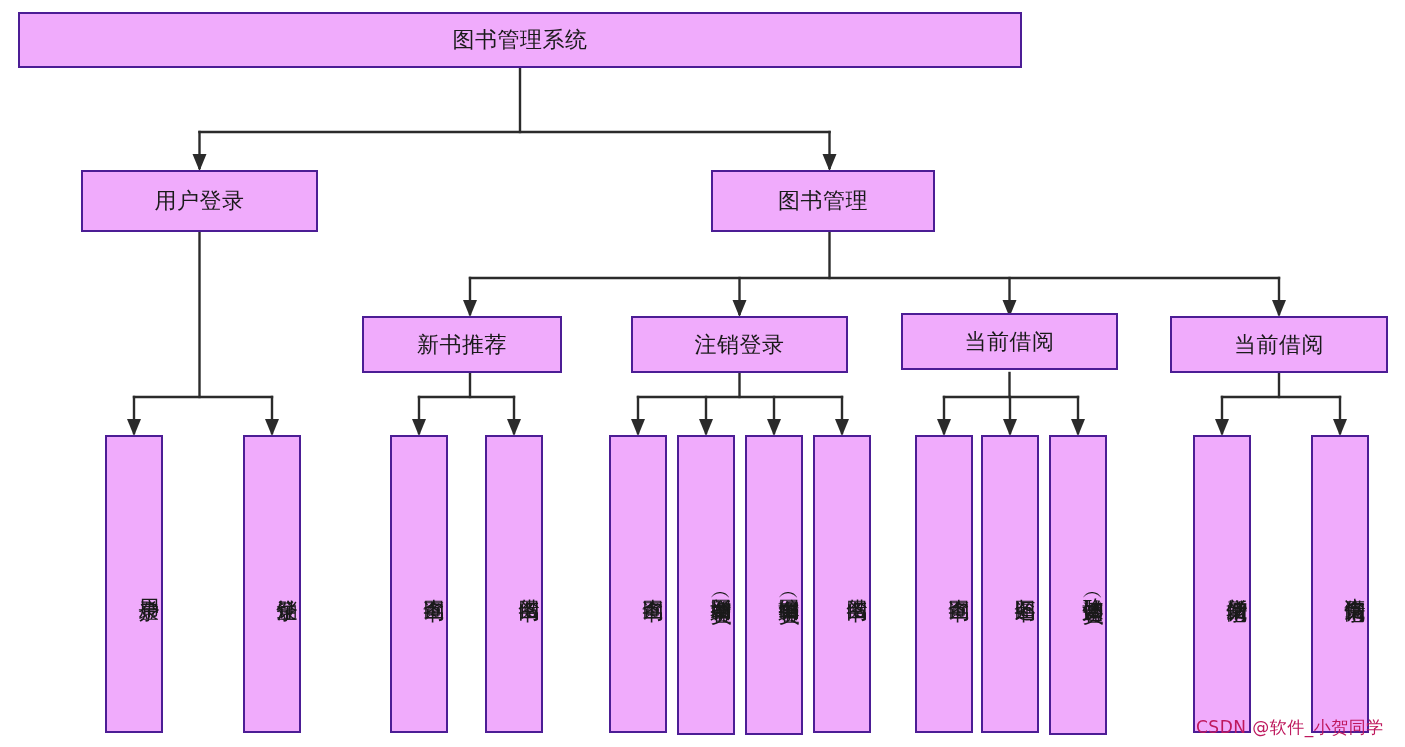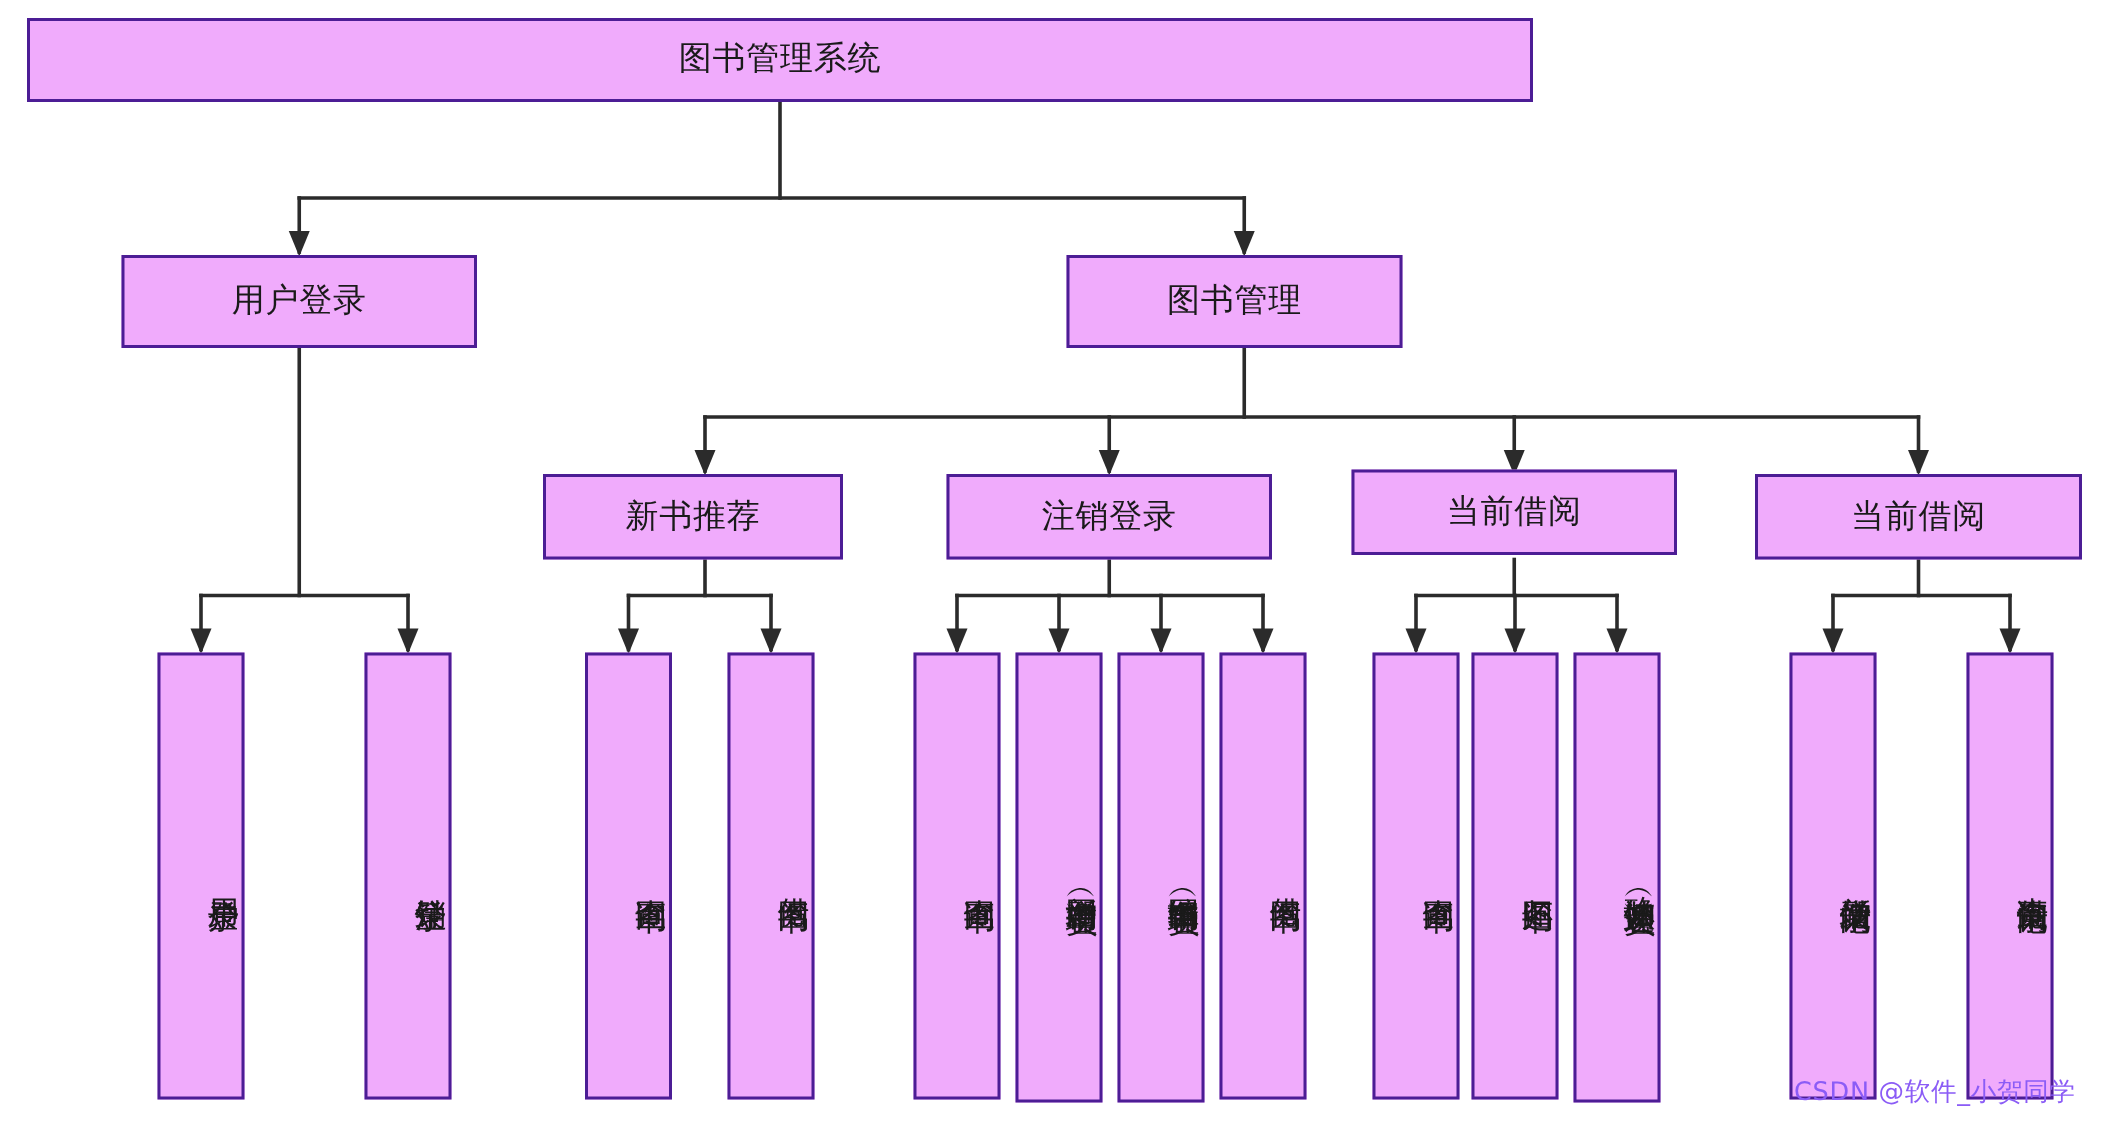--- a/index.html
+++ b/index.html
@@ -50,21 +50,21 @@
   }
   .node.vert .vtext {
     writing-mode: vertical-rl;
     text-orientation: upright;
     display: block;
     max-height: 100%;
   }
   .watermark {
     position: absolute;
     font-size: 17px;
-    color: #8b5cf6;
+    color: #be185d;
     white-space: nowrap;
     letter-spacing: 0.5px;
     user-select: none;
   }
 </style>
 </head>
 <body>
 
 <div id="canvas">
   <svg id="wires" viewBox="0 0 1405 747">

